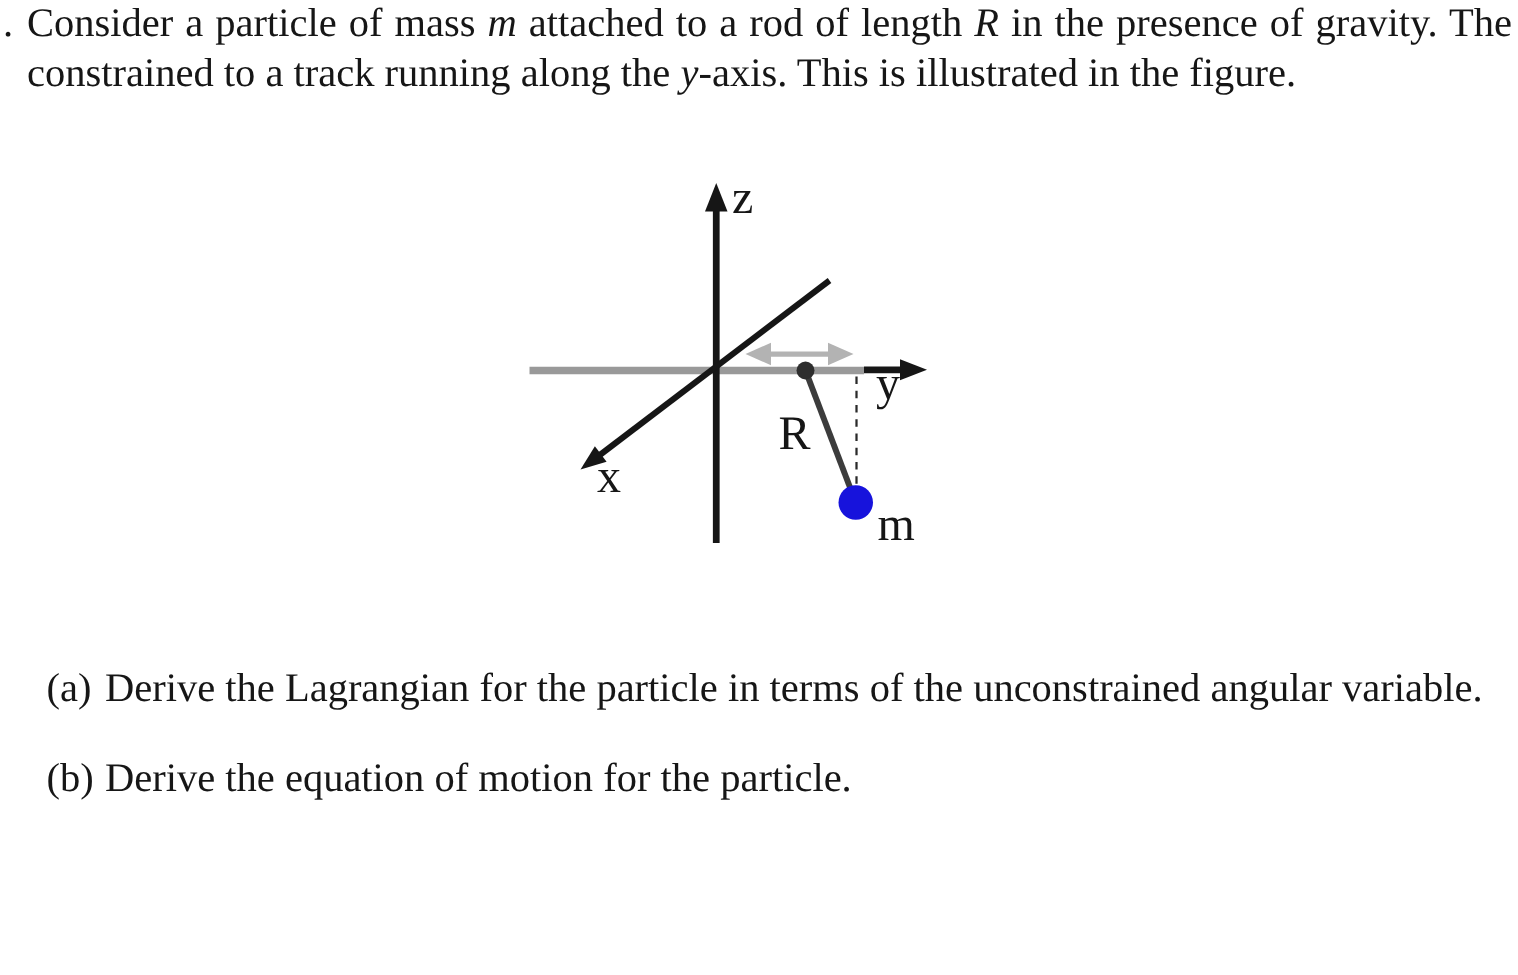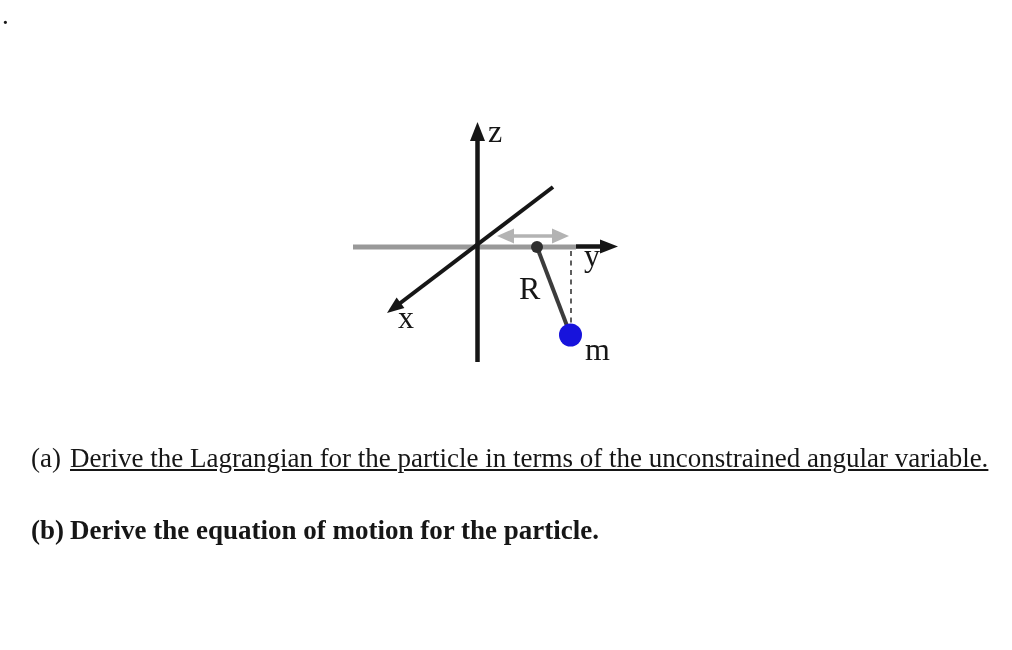--- a/index.html
+++ b/index.html
@@ -51,35 +51,37 @@
   .fig-label {
     font-family: "Liberation Serif", serif;
     font-size: 32px;
   }
   .part {
     position: absolute;
     left: 31px;
     line-height: 33px;
     white-space: nowrap;
   }
-  .part-a { top: 442px; text-decoration: underline; }
-  .part-b { top: 514px; font-weight: bold; }
+  .part-a { top: 442px; }
+  .part-b { top: 502px; }
   .part-label {
     display: inline-block;
     width: 39px;
   }
 </style>
 </head>
 <body>
 
 <div class="doc">
 
   <span class="num-frag">.</span>
 
   <div class="para">
+    <div class="line justify"><span>Consider a particle of mass </span><span class="math">m</span><span> attached to a rod of length </span><span class="math">R</span><span> in the presence of gravity. The</span></div>
+    <div class="line"><span>constrained to a track running along the </span><span class="math">y</span><span>-axis. This is illustrated in the figure.</span></div>
   </div>
 
   <svg class="figure-wrap" width="300" height="265" viewBox="0 0 300 265">
 
     <line x1="13" y1="137" x2="236" y2="137" stroke-width="5" stroke="#999999"></line>
 
     <g>
       <line x1="171" y1="126" x2="215" y2="126" stroke-width="3.5" stroke="#b3b3b3"></line>
       <polygon points="157,126 174,118.5 174,133.5" fill="#b3b3b3"></polygon>
       <polygon points="229,126 212,118.5 212,133.5" fill="#b3b3b3"></polygon>

